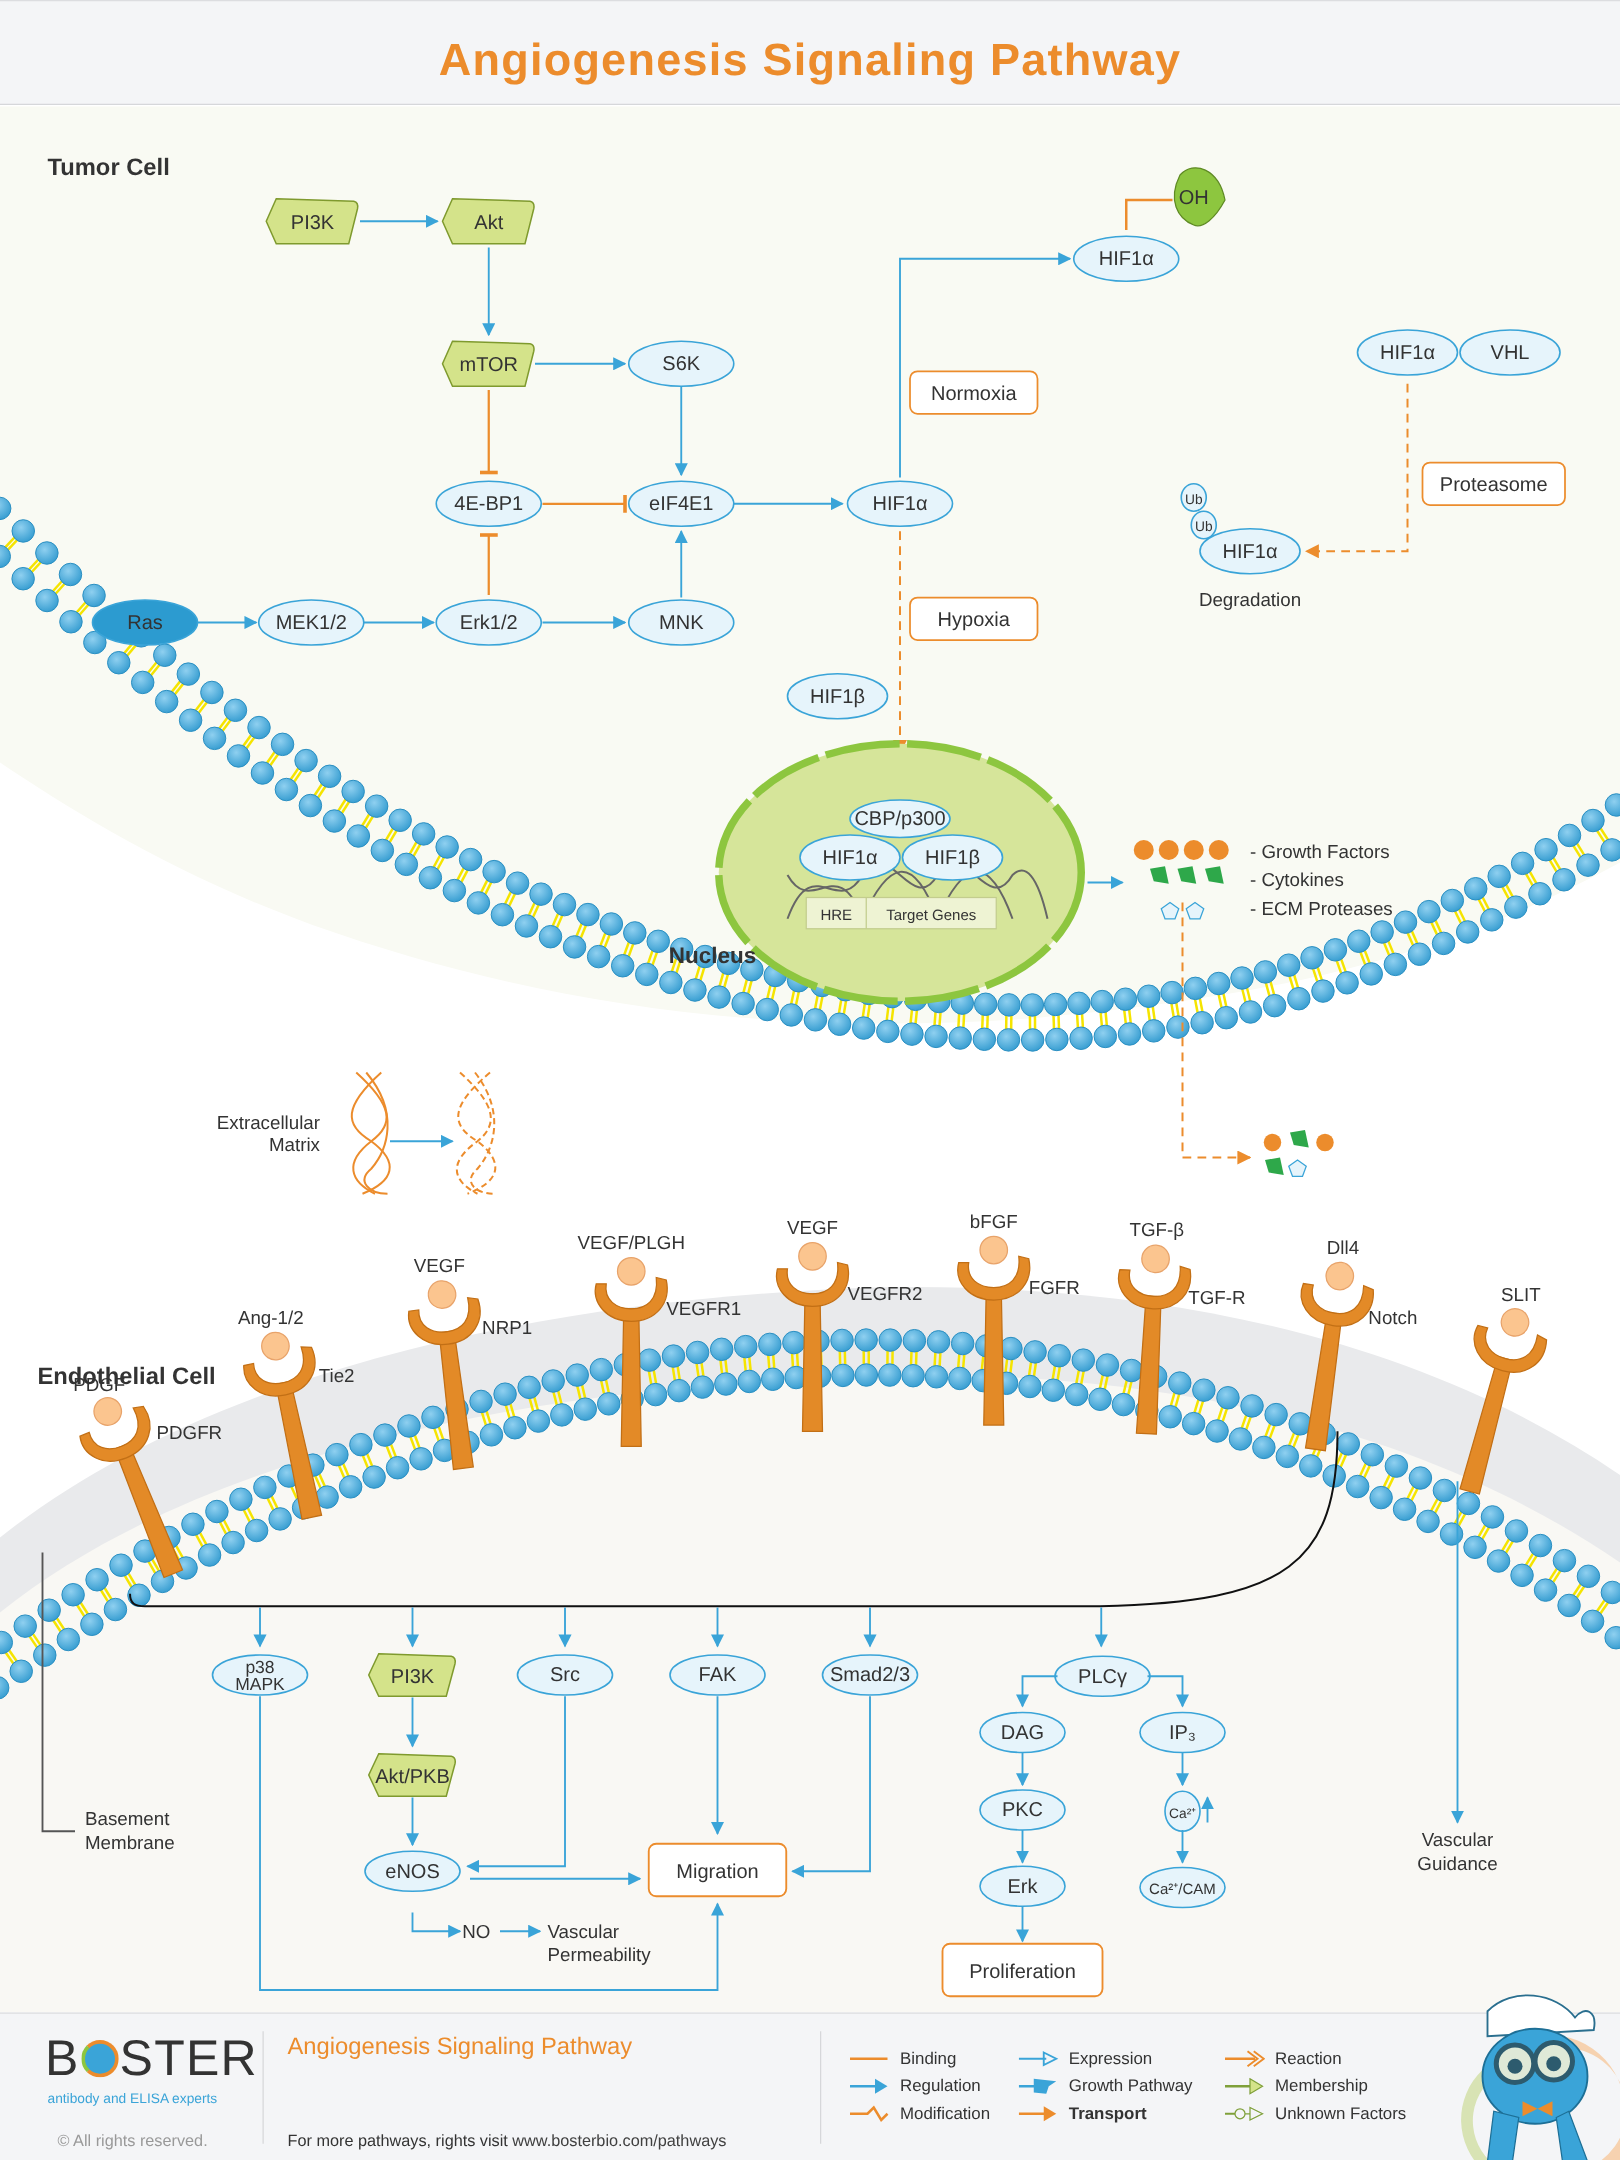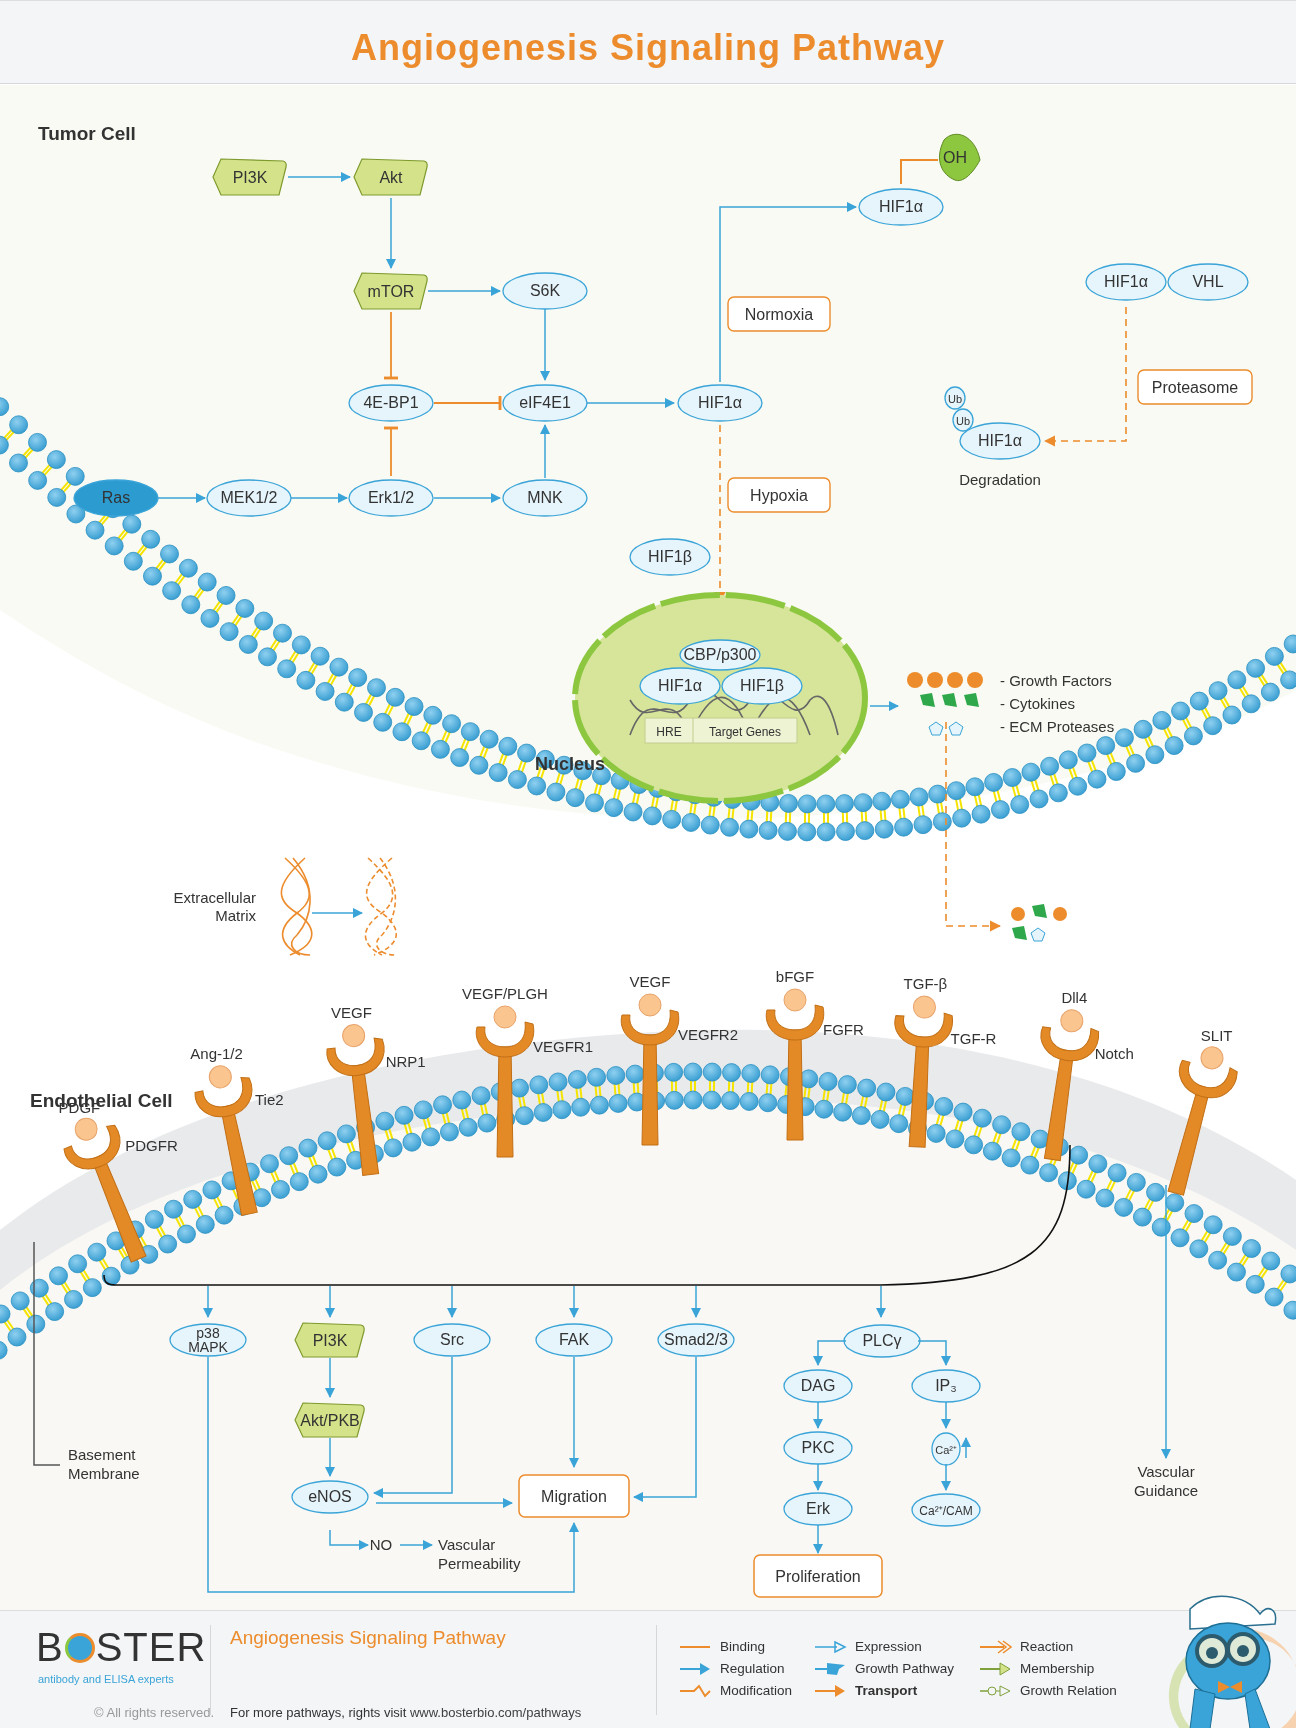--- a/index.html
+++ b/index.html
@@ -7,21 +7,21 @@
   body { font-family: "DejaVu Sans", sans-serif; color: #333; position: relative; }
   #header { position: absolute; left: 0; top: 0; width: 1296px; height: 84px; background: #f4f5f7; border-top: 1px solid #dcdde0; border-bottom: 1px solid #d6d7da; }
   #title { position: absolute; left: 0; right: 0; top: 26px; text-align: center; font-family: "Liberation Sans", sans-serif; font-weight: bold; font-size: 36px; color: #ec8c2c; letter-spacing: 1px; }
   #diagram { position: absolute; left: 0; top: 85px; width: 1296px; height: 1525px; }
   #diagram svg { position: absolute; left: 0; top: 0; }
   .lbl { font-family: "Liberation Sans", sans-serif; fill: #333; }
   #footer { position: absolute; left: 0; top: 1610px; width: 1296px; height: 118px; background: #f4f5f7; border-top: 1px solid #dcdde0; }
   .f-logo { position: absolute; left: 36px; top: 14px; font-family: "Liberation Sans", sans-serif; font-size: 40px; color: #333; letter-spacing: 1px; }
   .f-logo .o { display: inline-block; width: 30px; height: 30px; border-radius: 50%; background: #3aa4d8; border: 3px solid #ec8c2c; border-left-color: #8dc63f; vertical-align: -2px; margin: 0 1px; }
   .f-tagline { position: absolute; left: 38px; top: 62px; font-size: 11px; color: #3aa4d8; font-family: "Liberation Sans", sans-serif; }
-  .f-copy { position: absolute; left: 46px; top: 94px; font-size: 13px; color: #999; font-family: "Liberation Sans", sans-serif; margin-left: 48px; }
+  .f-copy { position: absolute; left: 46px; top: 94px; font-size: 13px; color: #999; font-family: "Liberation Sans", sans-serif; }
   .f-div { position: absolute; top: 14px; width: 1px; height: 90px; background: #d6d7da; }
   .f-title { position: absolute; left: 230px; top: 16px; font-size: 19px; color: #ec8c2c; font-family: "Liberation Sans", sans-serif; }
   .f-visit { position: absolute; left: 230px; top: 94px; font-size: 13px; color: #333; font-family: "Liberation Sans", sans-serif; }
   .f-visit a { color: #404040; text-decoration: none; }
   .legend { position: absolute; left: 680px; top: 22px; width: 480px; height: 70px; }
   .leg-item { position: absolute; font-size: 13.5px; color: #333; font-family: "Liberation Sans", sans-serif; display: flex; align-items: center; }
   .leg-item svg { margin-right: 8px; }
   .mascot { position: absolute; left: 1150px; top: -22px; width: 146px; height: 140px; }
 </style>
 </head>
@@ -1043,21 +1043,21 @@
         </svg>
         <span>Membership</span>
       </div>
       <div class="leg-item" style="left: 300px; top: 50px;">
         <svg width="32" height="14">
           <line x1="0" y1="7" x2="8" y2="7" stroke="#7fa03a" stroke-width="1.5"></line>
           <circle cx="12" cy="7" r="4" fill="none" stroke="#7fa03a"></circle>
           <line x1="16" y1="7" x2="20" y2="7" stroke="#7fa03a"></line>
           <path d="M20,2 L30,7 L20,12z" fill="none" stroke="#7fa03a"></path>
         </svg>
-        <span>Growth Relation</span>
+        <span>Unknown Factors</span>
       </div>
     </div>
   <svg class="mascot" viewBox="0 0 146 140">
     <path d="M100,40 A60,60 0 0 1 146,120 L146,140 L130,140 A50,50 0 0 0 92,50 Z" fill="#f6d2b0"></path>
     <path d="M30,140 A55,55 0 0 1 45,60 L52,68 A45,45 0 0 0 42,140 Z" fill="#d8e3b4"></path>
     <path d="M40,20 C60,0 95,5 110,25 C118,15 128,20 125,35 L40,40 Z" fill="#fff" stroke="#2a6f8f" stroke-width="1.5"></path>
     <ellipse cx="78" cy="72" rx="42" ry="38" fill="#3aa4d8" stroke="#1d6f96" stroke-width="1.5"></ellipse>
     <path d="M45,100 L40,140 L60,140 L65,105 Z M95,105 L100,140 L120,140 L105,100 Z" fill="#3aa4d8" stroke="#1d6f96"></path>
     <circle cx="62" cy="62" r="15" fill="#dfe9d7" stroke="#2d5b6e" stroke-width="4"></circle>
     <circle cx="93" cy="60" r="15" fill="#dfe9d7" stroke="#2d5b6e" stroke-width="4"></circle>

